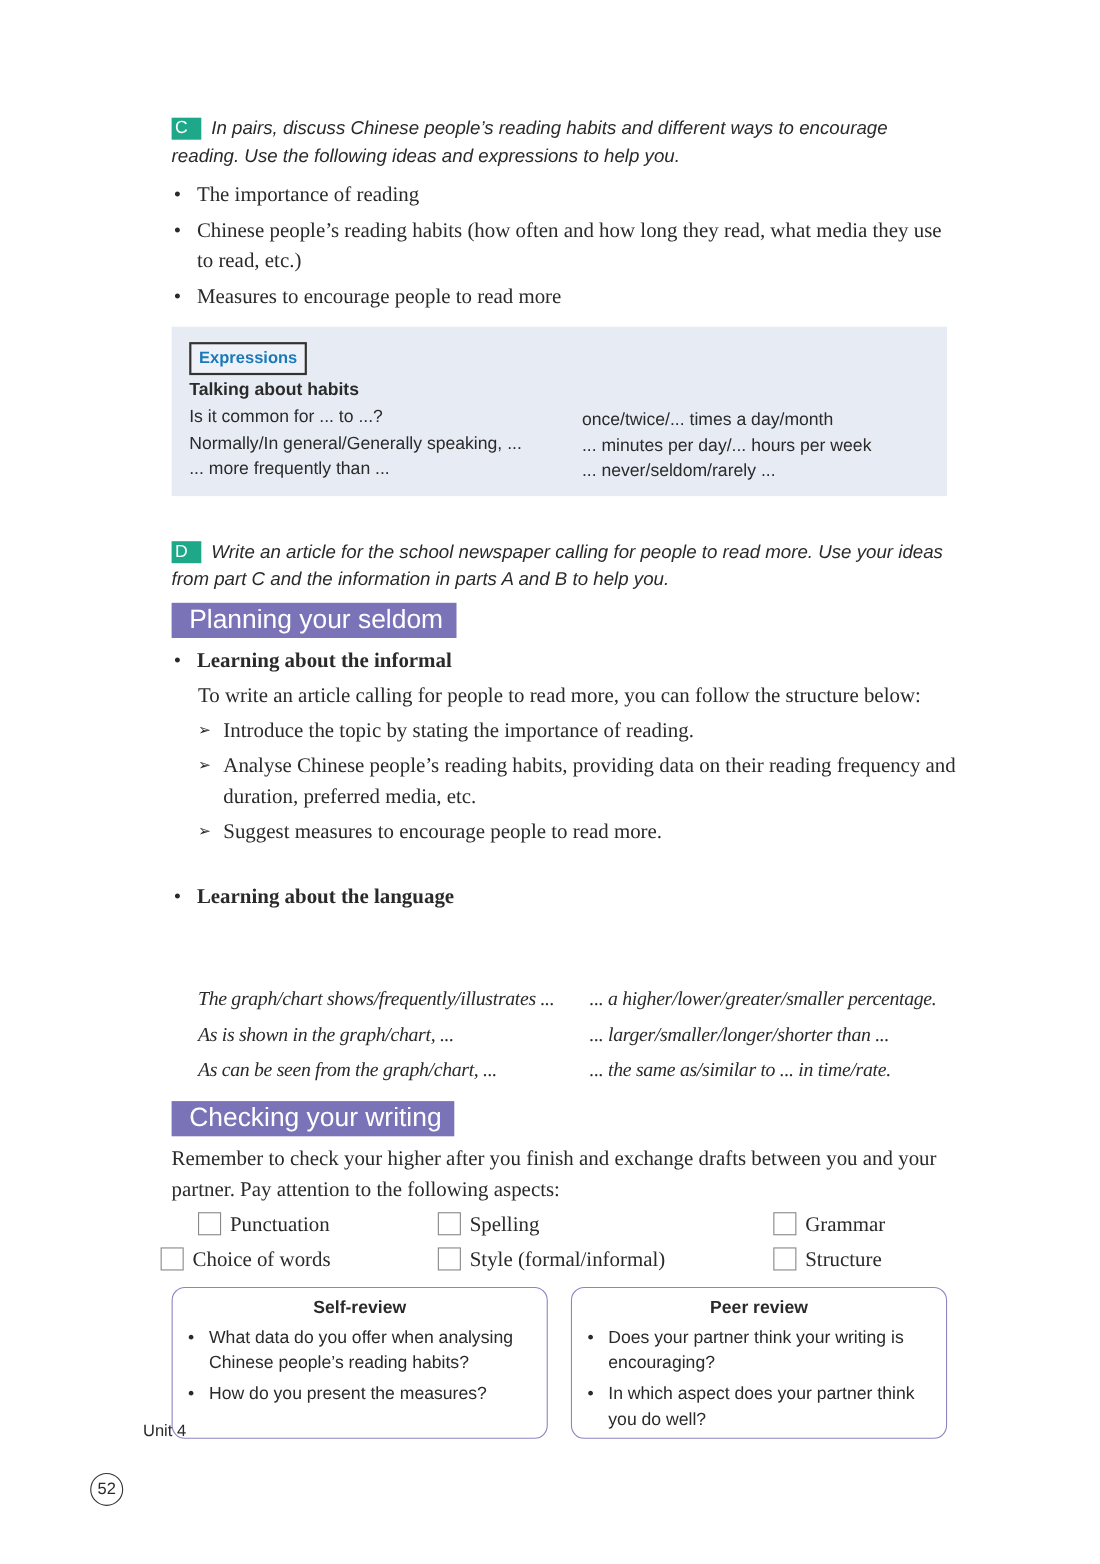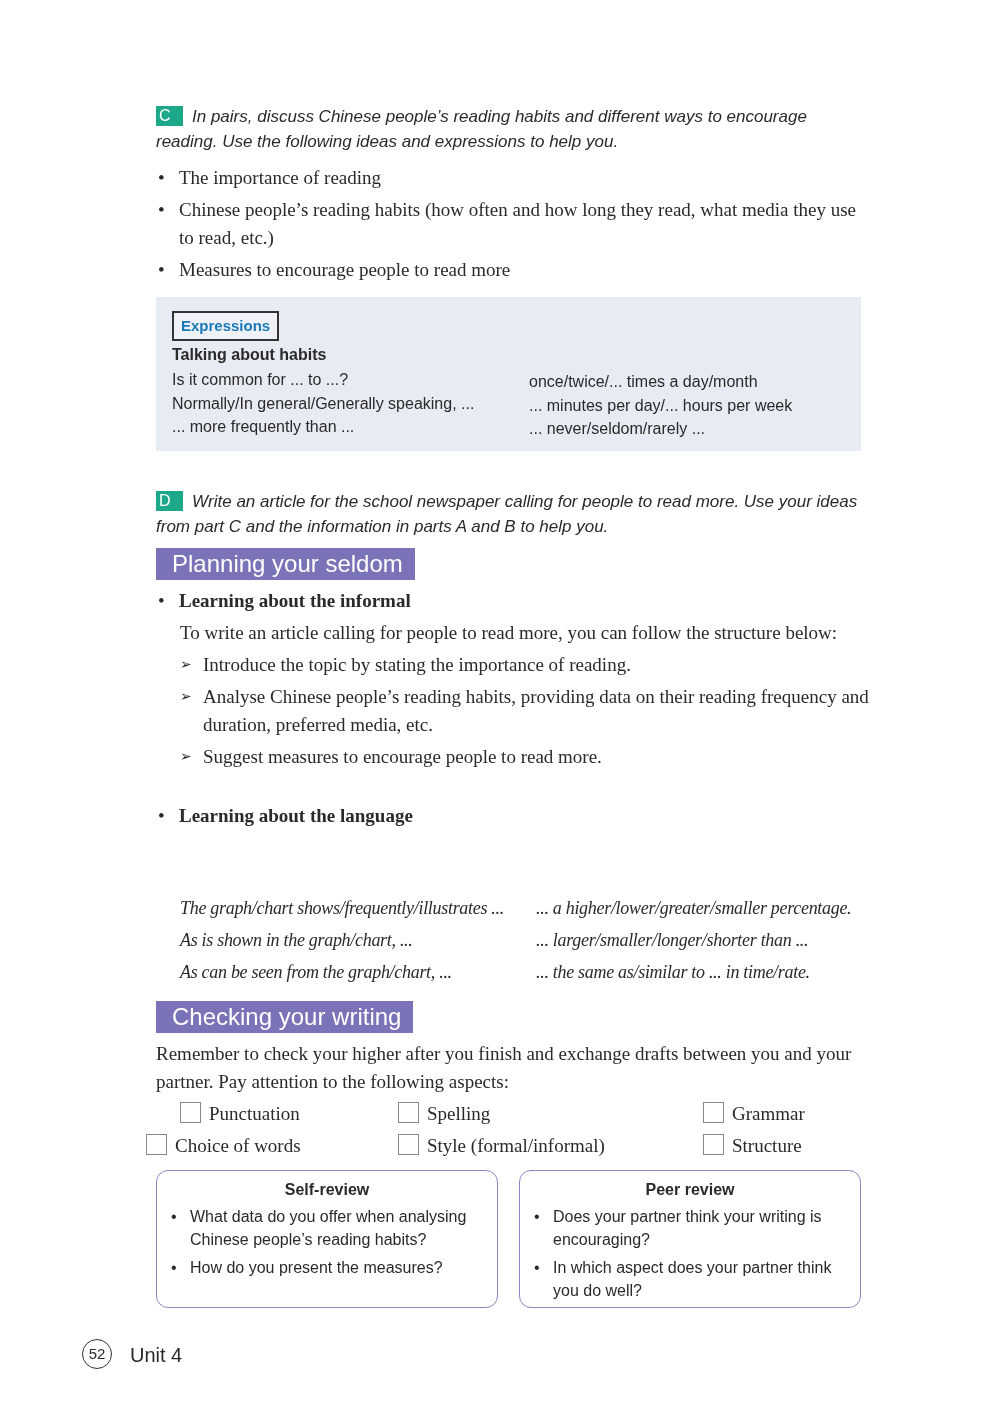--- a/index.html
+++ b/index.html
@@ -28,21 +28,21 @@
 
   .check-item { position: absolute; font-family: "Liberation Serif", serif; font-size: 19px; line-height: 24px; padding-left: 29px; height: 24px; }
   .check-item .box { position: absolute; left: 0; top: 0; width: 21px; height: 21px; border: 1px solid #888; box-sizing: border-box; background: #fff; }
 
   .review { position: absolute; top: 1170px; width: 342px; height: 138px; border: 1.5px solid #8c86c4; border-radius: 12px; box-sizing: border-box; background: #fff; font-family: "Liberation Sans", sans-serif; font-size: 16px; line-height: 23px; }
   .review-title { text-align: center; font-weight: bold; margin-top: 7px; margin-bottom: 4px; }
   .rv-item { position: relative; padding-left: 33px; padding-right: 8px; margin-bottom: 5px; }
   .rv-item .dot { position: absolute; left: 14px; top: 0; }
 
   .page-num { left: 82px; top: 1339px; width: 28px; height: 28px; border: 1.3px solid #333; border-radius: 50%; text-align: center; line-height: 28px; font-family: "Liberation Sans", sans-serif; font-size: 15px; }
-  .unit-label { left: 130px; top: 1344px; font-family: "Liberation Sans", sans-serif; font-size: 20px; }
+  .unit-label { left: 130px; top: 1292px; font-family: "Liberation Sans", sans-serif; font-size: 15px; }
 </style>
 </head>
 <body>
 
 <div class="abs task" style="top:104px;">
   <span class="badge">C</span><span>In pairs, discuss Chinese people’s reading habits and different ways to encourage reading. Use the following ideas and expressions to help you.</span>
 </div>
 
 <div class="abs bullets" style="top:164px;">
   <div class="bullet"><span class="dot">•</span><span>The importance of reading</span></div>

